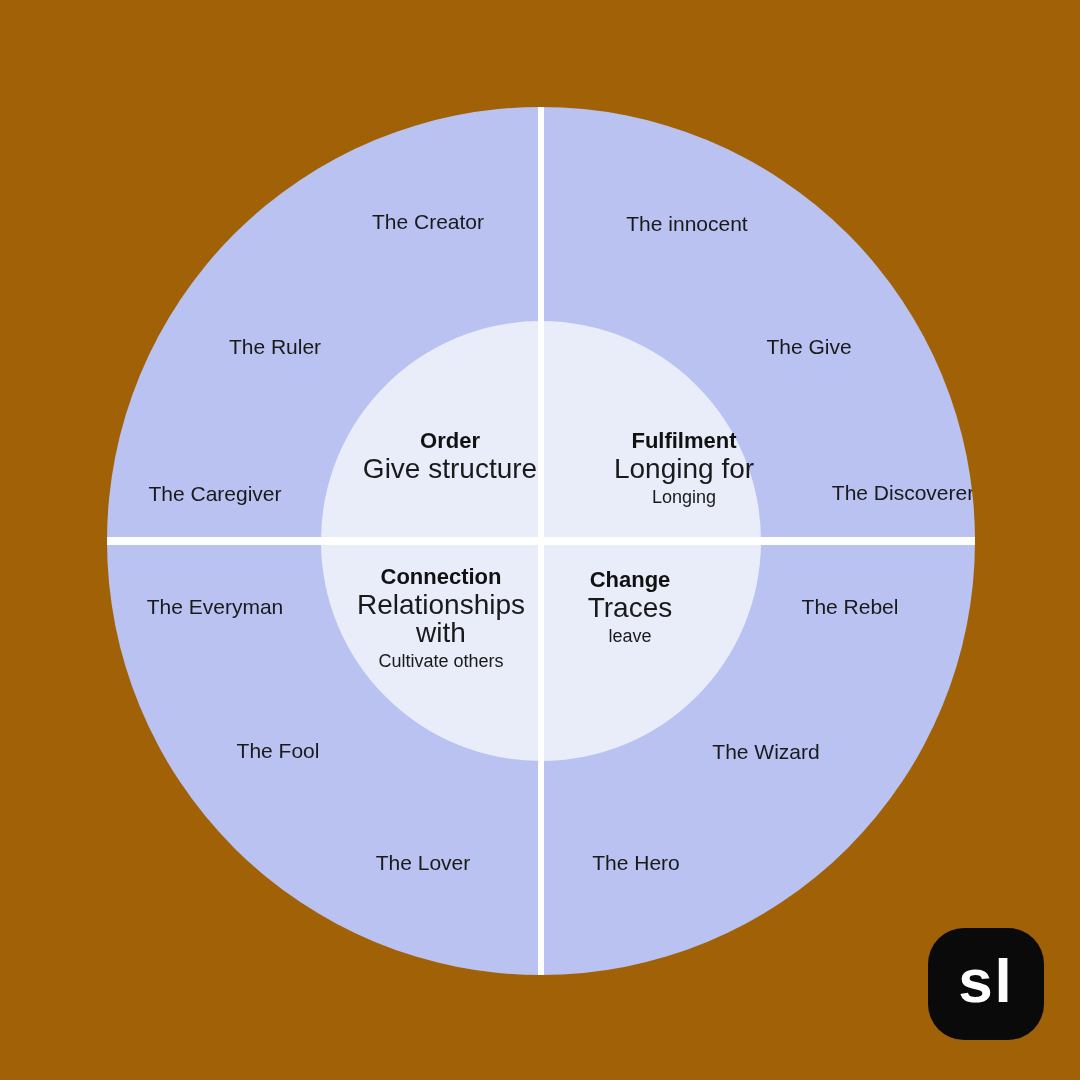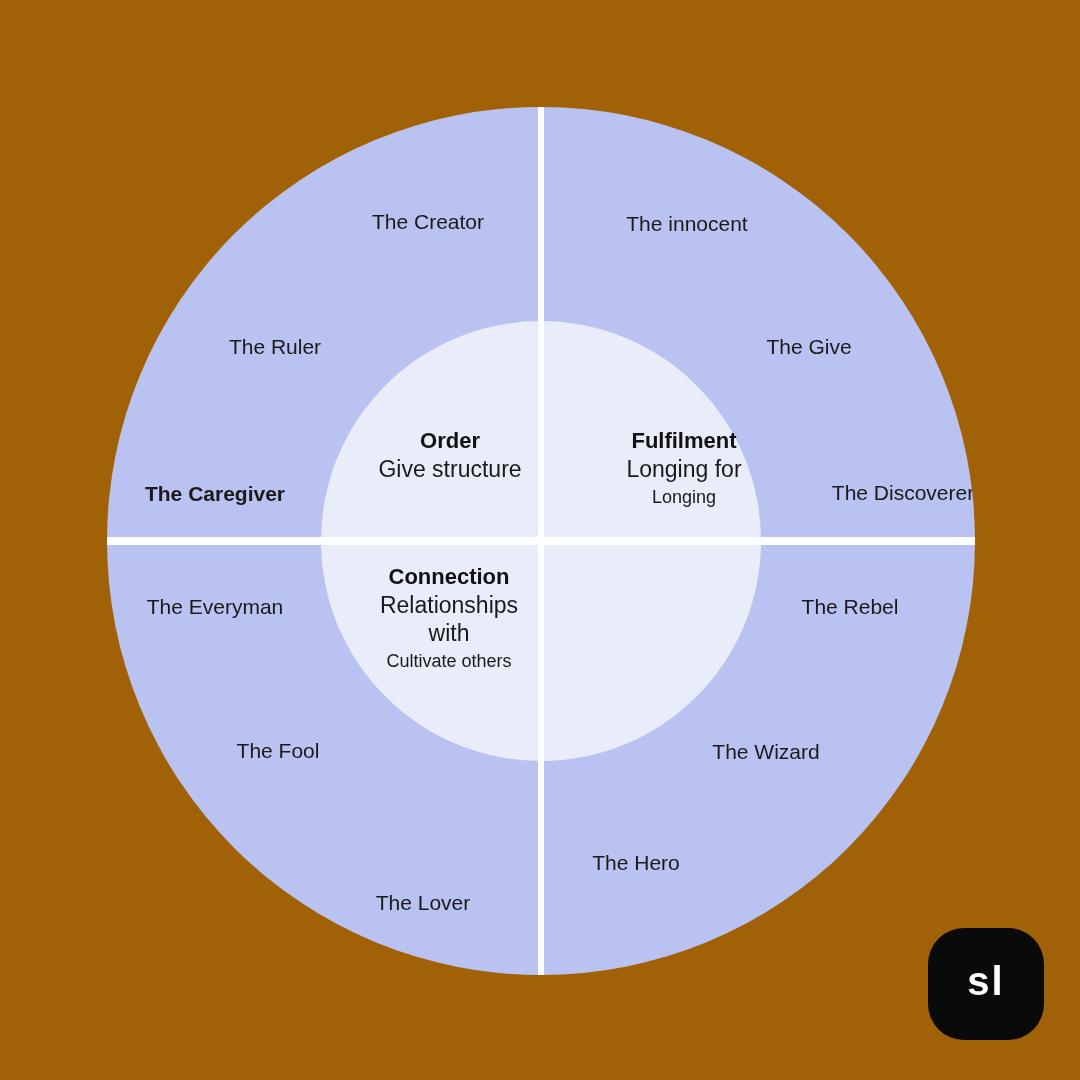--- a/index.html
+++ b/index.html
@@ -67,21 +67,21 @@
     white-space: nowrap;
     line-height: 28px;
   }
   .q-title {
     font-weight: 700;
     font-size: 22px;
     line-height: 29px;
     color: #111111;
   }
   .q-sub {
-    font-size: 23px;
+    font-size: 28px;
     color: #1a1a1a;
     text-align: center;
   }
   .q-small {
     font-size: 18px;
     color: #1a1a1a;
   }
   .logo {
     position: absolute;
     left: 928px;
@@ -90,68 +90,73 @@
     height: 112px;
     background: #0a0a0a;
     border-radius: 36px;
     display: flex;
     align-items: center;
     justify-content: center;
   }
   .logo-text {
     color: #ffffff;
     font-weight: 700;
-    font-size: 40px;
+    font-size: 62px;
     letter-spacing: 2px;
     line-height: 1;
     padding-bottom: 6px;
   }
 </style>
 </head>
 <body>
 
 <div class="canvas">
 
   <div class="wheel">
 
     <div class="inner-circle"></div>
     <div class="divider-h"></div>
     <div class="divider-v"></div>
 
     <span class="arch-label" style="left:321px; top:115px;">The Creator</span>
     <span class="arch-label" style="left:580px; top:117px;">The innocent</span>
     <span class="arch-label" style="left:168px; top:240px;">The Ruler</span>
     <span class="arch-label" style="left:702px; top:240px;">The Give</span>
-    <span class="arch-label" style="left:108px; top:387px;font-weight:bold;">The Caregiver</span>
+    <span class="arch-label" style="left:108px; top:387px;">The Caregiver</span>
     <span class="arch-label" style="left:796px; top:386px;">The Discoverer</span>
     <span class="arch-label" style="left:108px; top:500px;">The Everyman</span>
     <span class="arch-label" style="left:743px; top:500px;">The Rebel</span>
     <span class="arch-label" style="left:171px; top:644px;">The Fool</span>
     <span class="arch-label" style="left:659px; top:645px;">The Wizard</span>
-    <span class="arch-label" style="left:316px; top:756px;margin-top:40px;">The Lover</span>
+    <span class="arch-label" style="left:316px; top:756px;">The Lover</span>
     <span class="arch-label" style="left:529px; top:756px;">The Hero</span>
 
     <div class="quad-block" style="left:343px; top:319px;">
       <div class="q-title">Order</div>
       <div class="q-sub">Give structure</div>
     </div>
 
     <div class="quad-block" style="left:529px; top:319px;margin-left:48px;">
       <div class="q-title">Fulfilment</div>
       <div class="q-sub">Longing for</div>
       <div class="q-small">Longing</div>
     </div>
 
-    <div class="quad-block" style="left:342px; top:455px;">
+    <div class="quad-block" style="left:334px; top:455px;">
       <div class="q-title">Connection</div>
       <div class="q-sub">Relationships</div>
       <div class="q-sub">with</div>
       <div class="q-small">Cultivate others</div>
     </div>
 
+    <div class="quad-block" style="left:523px; top:458px;">
+      <div class="q-title">Change</div>
+      <div class="q-sub">Traces</div>
+      <div class="q-small">leave</div>
+    </div>
 
   </div>
 
   <div class="logo">
     <span class="logo-text">sl</span>
   </div>
 
 </div>
 
 </body></html>

